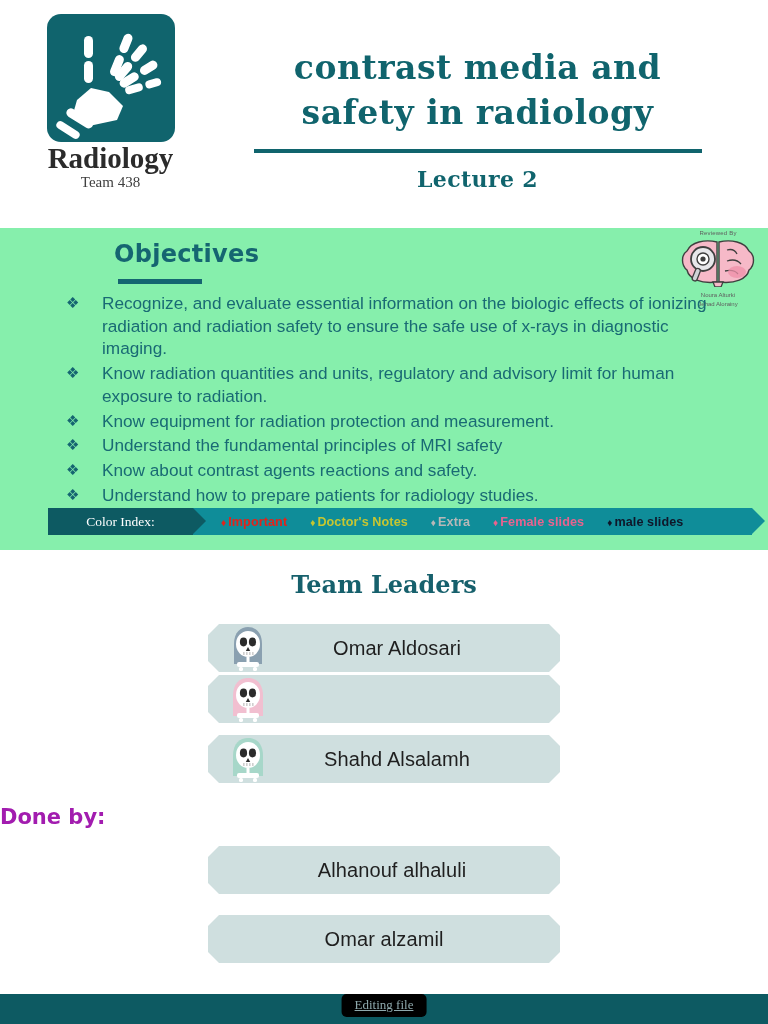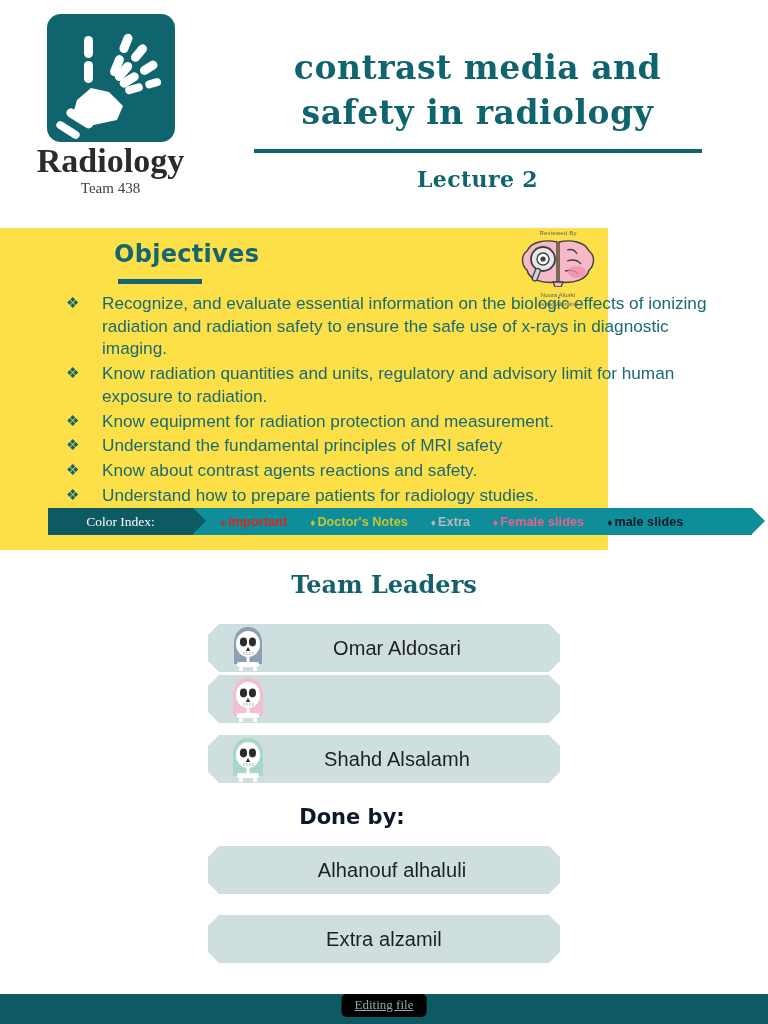--- a/index.html
+++ b/index.html
@@ -39,21 +39,21 @@
     margin: 0 auto;
     background: #10646d;
     border-radius: 14px;
     position: relative;
     overflow: hidden;
   }
   .logo-square svg { position: absolute; left: 0; top: 0; }
   .logo-word {
     font-family: "Liberation Serif", serif;
     font-weight: bold;
-    font-size: 34px;
+    font-size: 29px;
     color: #2b2b2b;
     letter-spacing: 0px;
     margin-top: 1px;
     line-height: 1.05;
   }
   .logo-team {
     font-family: "Liberation Serif", serif;
     font-size: 15px;
     color: #404040;
     margin-top: 1px;
@@ -85,22 +85,22 @@
     font-size: 22px;
     color: #10646d;
     margin-top: 13px;
     letter-spacing: 0.4px;
   }
 
   
   .objectives-band {
     position: absolute;
     left: 0; top: 228px;
-    width: 608px; height: 322px;
-    background: #fde047;
+    width: 768px; height: 322px;
+    background: #86efac;
   }
 
   .obj-heading {
     position: absolute;
     left: 114px; top: 12px;
     font-family: "DejaVu Sans", sans-serif;
     font-weight: bold;
     font-size: 24px;
     color: #156571;
     letter-spacing: 0.3px;
@@ -255,25 +255,25 @@
   .card-done .card-name { padding-right: 0; }
 
   #leader-0 { top: 624px; }
   #leader-1 { top: 675px; }
   #leader-2 { top: 735px; }
 
   .doneby-title {
     position: absolute;
     left: 0; top: 805px;
     width: 704px;
-    text-align: center;
+    text-align: left;
     font-family: "DejaVu Sans", sans-serif;
     font-weight: bold;
     font-size: 21px;
-    color: #0f172a;
+    color: #a21caf;
   }
   #done-0 { top: 846px; padding-left: 16px; }
   #done-1 { top: 915px; }
 
   
   .footer {
     position: absolute;
     left: 0; bottom: 0;
     width: 768px; height: 30px;
     background: #0d5a62;
@@ -503,20 +503,20 @@
     </div>
     <div class="card-name">Shahd Alsalamh</div>
   </div>
 
   <div class="doneby-title">Done by:</div>
 
   <div class="card card-done" id="done-0">
     <div class="card-name">Alhanouf alhaluli</div>
   </div>
   <div class="card card-done" id="done-1">
-    <div class="card-name">Extra alzamil</div>
+    <div class="card-name">Omar alzamil</div>
   </div>
 
   <div class="footer">
     <a class="footer-tab" href="#">Editing file</a>
   </div>
 
 </div>
 
 </body></html>

